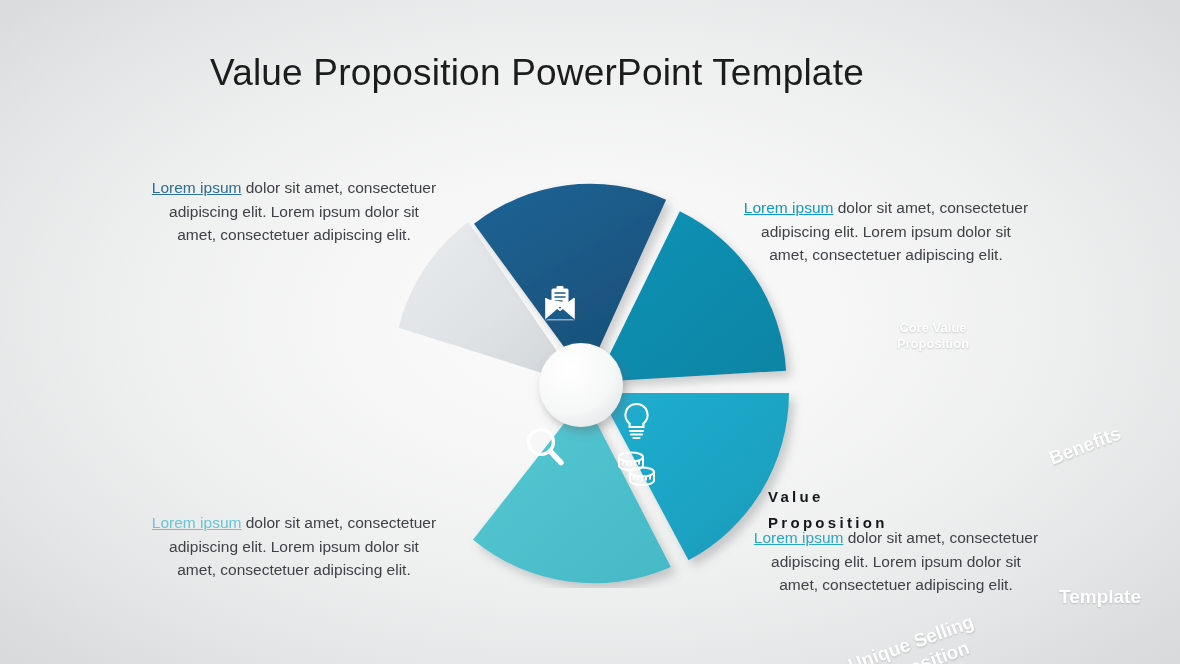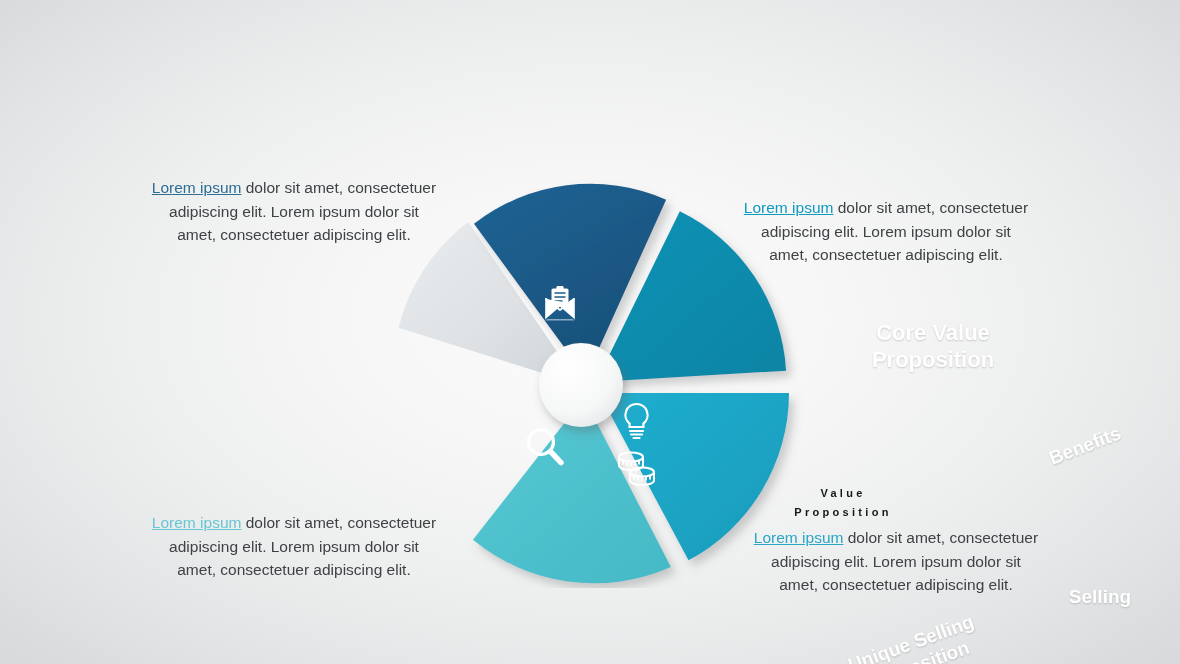--- a/index.html
+++ b/index.html
@@ -53,21 +53,21 @@
     font-weight: 700;
     text-align: center;
     line-height: 1.22;
     text-shadow: 0 1px 2px rgba(0,0,0,0.18);
     pointer-events: none;
     white-space: pre-line;
   }
   #lbl-core {
     left: 473px; top: 184px;
     width: 180px;
-    font-size: 22px;
+    font-size: 13px;
   }
   #lbl-benefits {
     left: 655px; top: 298px;
     width: 120px;
     font-size: 19px;
     transform: rotate(-21deg);
   }
   #lbl-features {
     left: 665px; top: 449px;
     width: 130px;
@@ -76,22 +76,21 @@
   #lbl-usp {
     left: 460px; top: 495px;
     width: 170px;
     font-size: 19px;
     transform: rotate(-20deg);
   }
   #lbl-center {
     position: absolute;
     left: 398px; top: 348px;
     width: 150px;
-    text-align: center;
-    font-size: 11px;
+    font-size: 15px;
     font-weight: 700;
     letter-spacing: 3.3px;
     line-height: 1.7;
     color: #15181a;
     white-space: pre-line;
     pointer-events: none;
   }
 
   
   .copy {
@@ -105,20 +104,21 @@
   #copy-tl { left: 150px; top: 176px; width: 288px; }
   #copy-tr { left: 742px; top: 196px; width: 288px; }
   #copy-bl { left: 150px; top: 511px; width: 288px; }
   #copy-br { left: 752px; top: 526px; width: 288px; }
 </style>
 </head>
 <body>
 
 <div id="slide">
 
+  <div id="title">Value Proposition PowerPoint Template</div>
 
   <div id="wheel">
     <svg viewBox="0 0 440 452" xmlns="http://www.w3.org/2000/svg">
       <defs>
         <filter id="segshadow" x="-25%" y="-25%" width="160%" height="160%">
           <feDropShadow dx="5" dy="6" stdDeviation="5" flood-color="#6d7276" flood-opacity="0.33"></feDropShadow>
         </filter>
         <filter id="hubshadow" x="-60%" y="-60%" width="240%" height="240%">
           <feDropShadow dx="3" dy="5" stdDeviation="5" flood-color="#5f6468" flood-opacity="0.40"></feDropShadow>
         </filter>
@@ -222,21 +222,21 @@
 
       <g transform="translate(157,292)" fill="none" stroke="#ffffff" stroke-width="3.4" stroke-linecap="round">
         <circle cx="14" cy="14" r="12.4"></circle>
         <line x1="23.4" y1="23.4" x2="34" y2="34.6" stroke-width="5.4"></line>
       </g>
     </svg>
 
     <div class="seg-label" id="lbl-core">Core Value
 Proposition</div>
     <div class="seg-label" id="lbl-benefits">Benefits</div>
-    <div class="seg-label" id="lbl-features">Selling</div>
+    <div class="seg-label" id="lbl-features">Template</div>
     <div class="seg-label" id="lbl-usp">Unique Selling
 Proposition</div>
     <div id="lbl-center">Value
 Proposition</div>
   </div>
 
   <div class="copy" id="copy-tl"><span class="lead" style="color: rgb(44, 110, 148);">Lorem ipsum</span><span> dolor sit amet, consectetuer adipiscing elit. Lorem ipsum dolor sit amet, consectetuer adipiscing elit.</span></div>
 
   <div class="copy" id="copy-tr"><span class="lead" style="color: rgb(15, 154, 192);">Lorem ipsum</span><span> dolor sit amet, consectetuer adipiscing elit. Lorem ipsum dolor sit amet, consectetuer adipiscing elit.</span></div>
 

